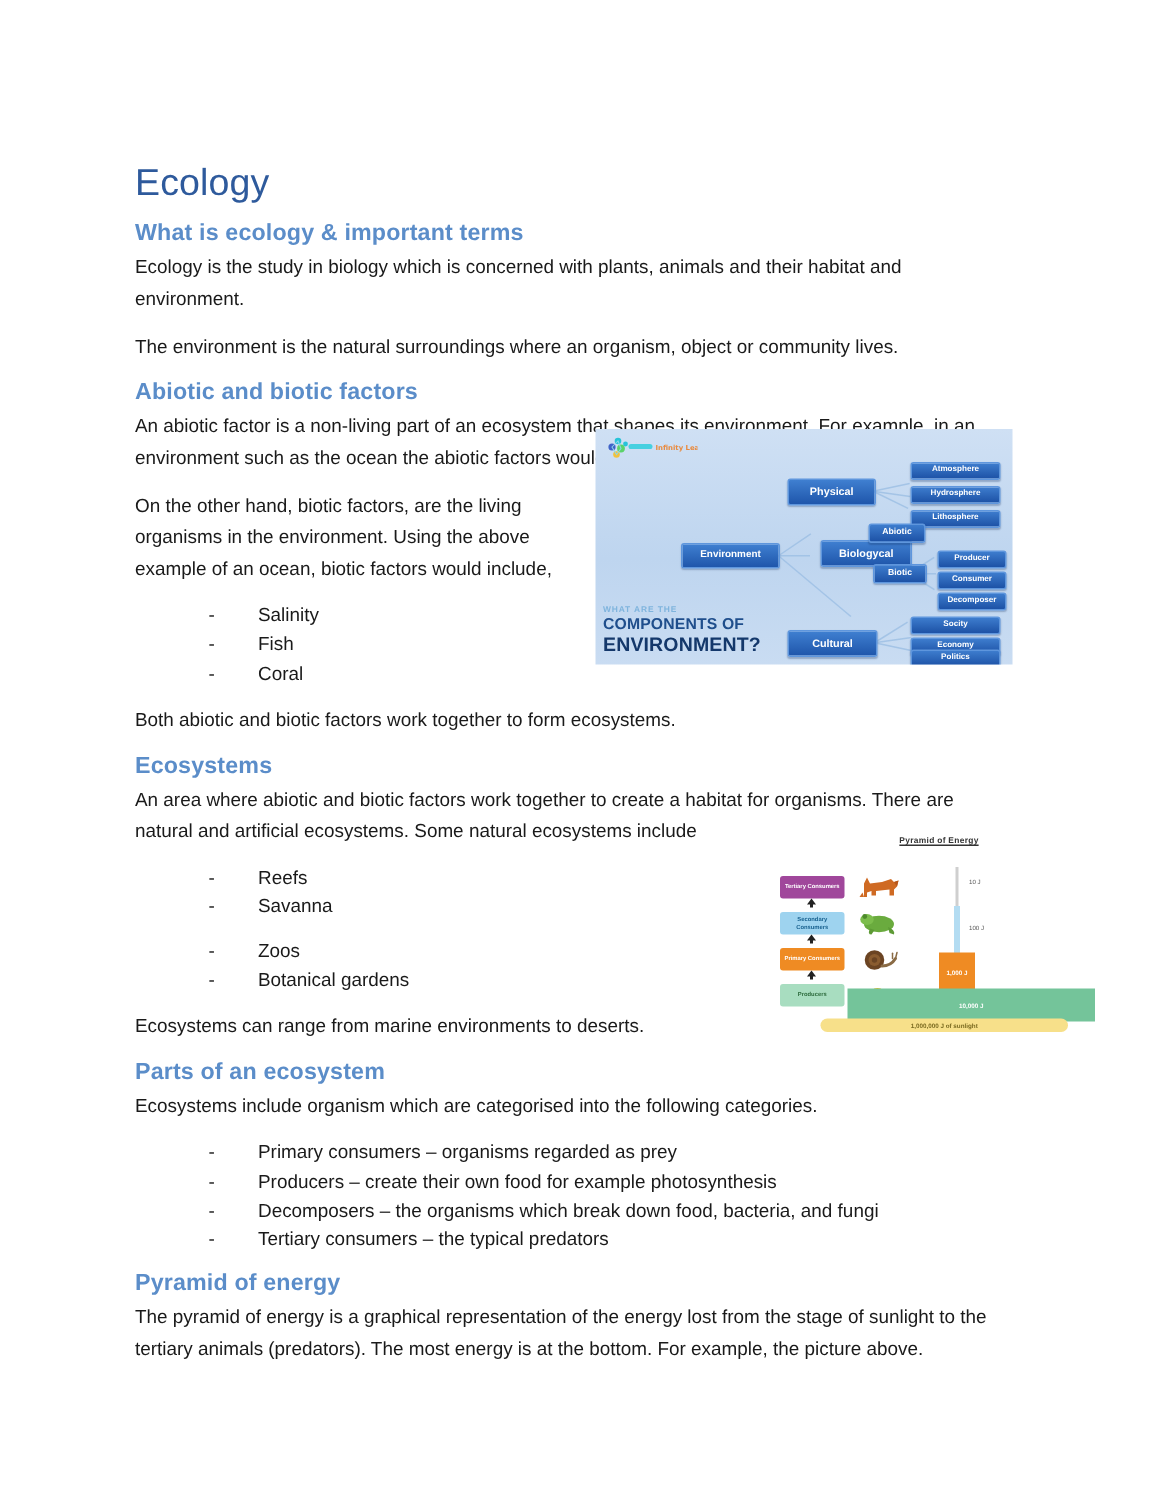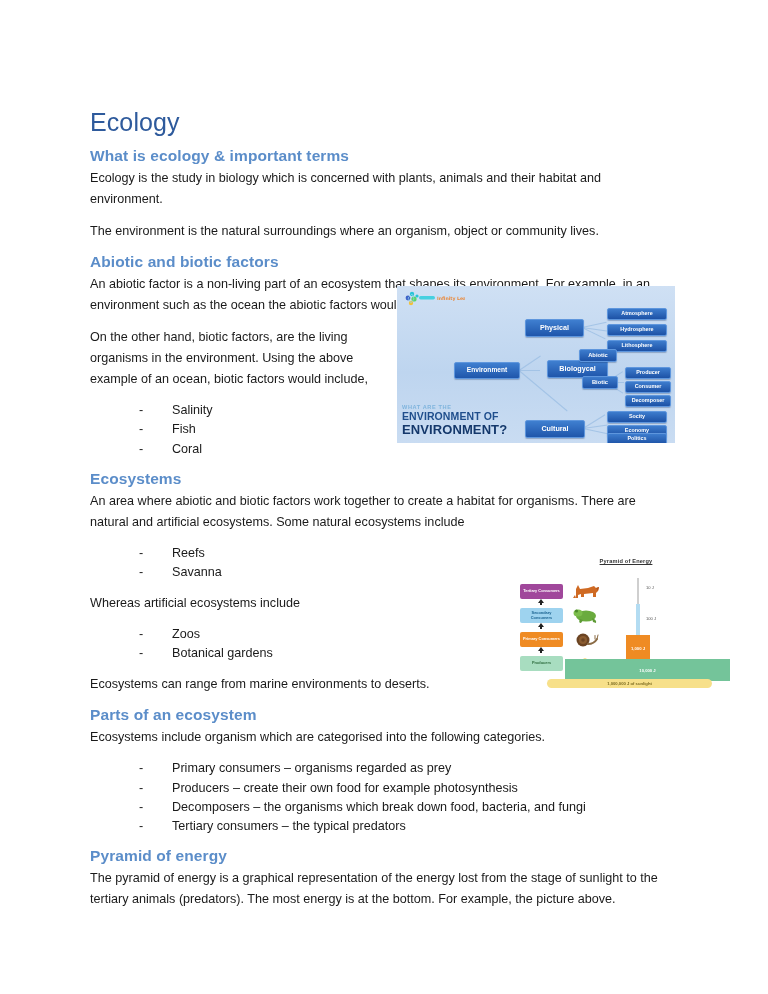--- a/index.html
+++ b/index.html
@@ -224,30 +224,30 @@
 
 
     <p class="body-text narrow">On the other hand, biotic factors, are the living organisms in the environment. Using the above example of an ocean, biotic factors would include,</p>
 
     <ul class="dash-list">
       <li>Salinity</li>
       <li>Fish</li>
       <li>Coral</li>
     </ul>
 
+    <p class="body-text">Both abiotic and biotic factors work together to form ecosystems.</p>
 
     <h2 class="sec-head">Ecosystems</h2>
     <p class="body-text">An area where abiotic and biotic factors work together to create a habitat for organisms. There are natural and artificial ecosystems. Some natural ecosystems include</p>
 
     <ul class="dash-list">
       <li>Reefs</li>
       <li>Savanna</li>
     </ul>
 
-    <p class="body-text">Whereas artificial ecosystems include</p>
 
     <ul class="dash-list">
       <li>Zoos</li>
       <li>Botanical gardens</li>
     </ul>
 
     <p class="body-text">Ecosystems can range from marine environments to deserts.</p>
 
     <h2 class="sec-head">Parts of an ecosystem</h2>
     <p class="body-text">Ecosystems include organism which are categorised into the following categories.</p>
@@ -314,21 +314,21 @@
     <div class="node leaf" style="left:228px; top:81px; width:44px; height:10px;">Producer</div>
     <div class="node leaf" style="left:228px; top:95px; width:44px; height:10px;">Consumer</div>
     <div class="node leaf" style="left:228px; top:109px; width:44px; height:10px;">Decomposer</div>
 
     <div class="node leaf" style="left:210px; top:125px; width:58px; height:10px;">Socity</div>
     <div class="node leaf" style="left:210px; top:139px; width:58px; height:10px;">Economy</div>
     <div class="node leaf" style="left:210px; top:147px; width:58px; height:10px;">Politics</div>
 
     <div class="env-q">
       <div class="l1">WHAT ARE THE</div>
-      <div class="l2">ENVIRONMENT OF</div>
+      <div class="l2">COMPONENTS OF</div>
       <div class="l3">ENVIRONMENT?</div>
     </div>
   </div>
 
   <div class="fig-pyr">
 
     <div class="pyr-title">Pyramid of Energy</div>
 
     <div class="tbox" style="left:8px; top:28px; background:#a0479b;">Tertiary Consumers</div>
     <div class="arrow-stem" style="left:28px; top:46px;"></div>

